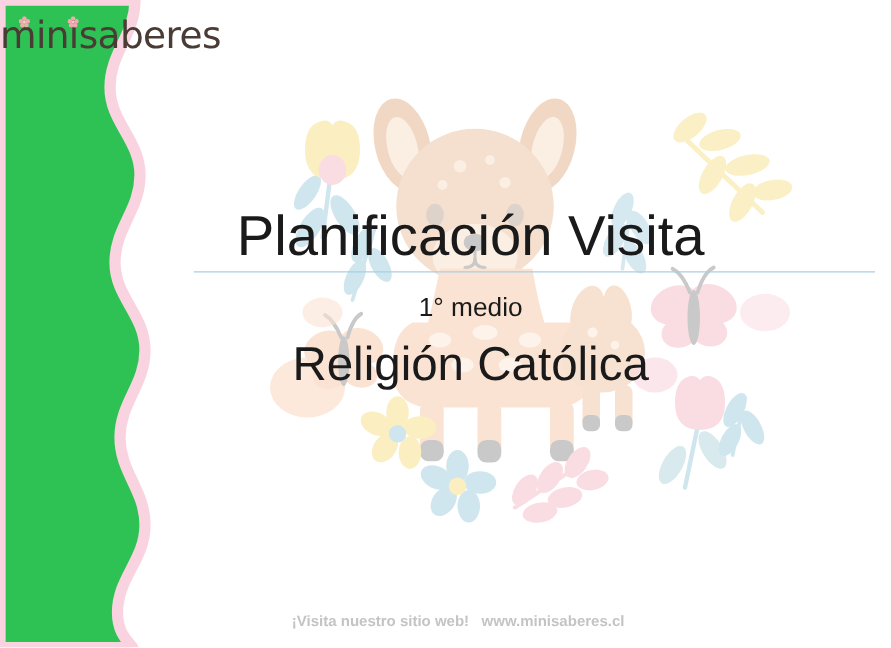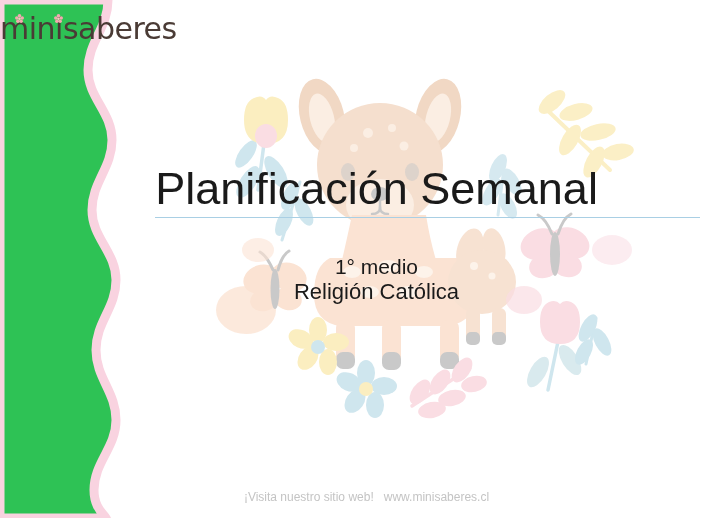--- a/index.html
+++ b/index.html
@@ -107,48 +107,48 @@
     position: absolute;
     top: 233px;
     left: 0;
     width: 713px;
     padding-left: 40px;
     box-sizing: border-box;
     text-align: center;
     font-size: 21px;
     line-height: 27px;
     color: #1a1a1a;
-    margin-top: 20px;
   }
   .subtitle-subject {
     position: absolute;
     top: 274px;
     left: 0;
     width: 713px;
     padding-left: 40px;
     box-sizing: border-box;
     text-align: center;
-    font-size: 22px;
+    font-size: 38px;
     line-height: 36px;
     color: #1a1a1a;
   }
 
   
   .footer {
     position: absolute;
     bottom: 14px;
     left: 0;
     width: 713px;
     padding-left: 20px;
     box-sizing: border-box;
     text-align: center;
     font-size: 12px;
     color: #c4c4c4;
     z-index: 6;
     white-space: nowrap;
+    font-weight: bold;
   }
   .footer .sep { display: inline-block; width: 10px; }
 </style>
 </head>
 <body>
 
 <div class="slide">
 
   <div class="illustration">
     <svg width="713" height="518" viewBox="0 0 713 518" xmlns="http://www.w3.org/2000/svg">
@@ -351,21 +351,21 @@
               <circle cx="3.2" cy="8" r="2"></circle>
             <circle cx="2" cy="4.5" r="2"></circle>
           </g>
           <circle cx="5" cy="5.2" r="1.4" fill="#f7cdbe"></circle>
         </svg>
       </span>
     </span>
   </div>
 
   <div class="text-block">
-    <div class="main-title">Planificación Semanal</div>
+    <div class="main-title">Planificación Visita</div>
     <div class="divider"></div>
     <div class="subtitle-grade">1° medio</div>
     <div class="subtitle-subject">Religión Católica</div>
   </div>
 
   <div class="footer">
     <span>¡Visita nuestro sitio web!</span><span class="sep"></span><span>www.minisaberes.cl</span>
   </div>
 
 </div>

